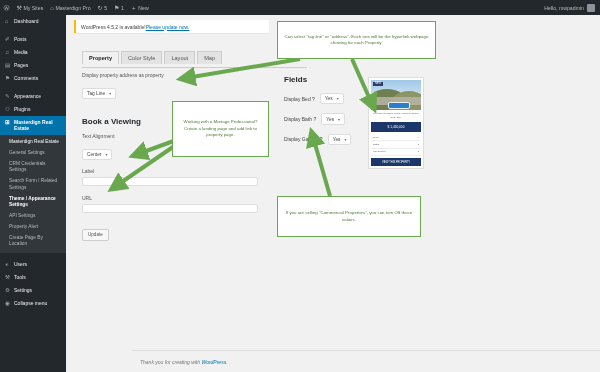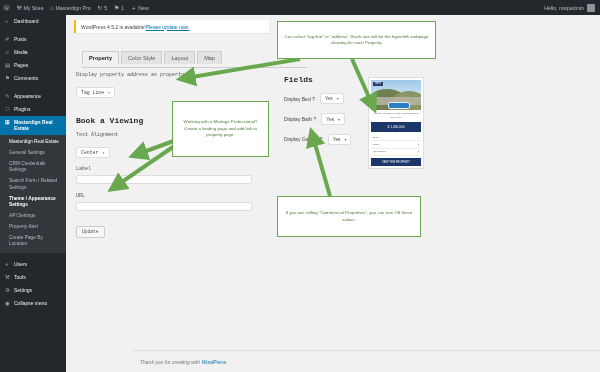--- a/index.html
+++ b/index.html
@@ -55,42 +55,42 @@
   .tabs { position: absolute; left: 16px; top: 36px; display: flex; align-items: flex-end; gap: 2px; }
   .tab {
     font-size: 5.6px; padding: 3.2px 6px 3px 6px; background: #e3e3e3;
     border: 1px solid #ccc; border-bottom: none; color: #555;
     border-radius: 1px 1px 0 0;
   }
   .tab.active { background: #f1f1f1; color: #222; font-weight: bold; border-color: #ccc; }
   .tabline { position: absolute; left: 16px; top: 51.5px; width: 225px; height: 1px; background: #ccc; }
 
   
-  .form-col { position: absolute; left: 10px; top: 57px; width: 190px; font-family: Liberation Mono, monospace; }
+  .form-col { position: absolute; left: 16px; top: 57px; width: 190px; }
   .fld-label { font-size: 5px; color: #555; margin-bottom: 3px; }
   .h3 { font-size: 8px; color: #23282d; font-weight: bold; margin: 10px 0 7px 0; }
   .selectbox {
     display: inline-flex; align-items: center; gap: 4px;
     background: #fff; border: 1px solid #ddd; border-radius: 2px;
     font-size: 4.8px; color: #444; padding: 2.2px 4px; margin-bottom: 8px;
   }
   .selectbox .caret { font-size: 4px; color: #777; }
   .txtinput {
     display: block; width: 176px; height: 9px; background: #fff;
     border: 1px solid #ddd; border-radius: 2px; margin-bottom: 9px;
   }
   .btn-update {
     display: inline-block; font-size: 4.6px; color: #555;
     background: #f7f7f7; border: 1px solid #ccc; border-radius: 2px;
     padding: 2.2px 5px; margin-top: 4px;
   }
 
   
   .fields-col { position: absolute; left: 218px; top: 60px; width: 120px; }
-  .fields-h { font-size: 8px; color: #23282d; font-weight: bold; margin-bottom: 9px; font-family: Liberation Mono, monospace; }
+  .fields-h { font-size: 8px; color: #23282d; font-weight: bold; margin-bottom: 9px; }
   .field-row { display: flex; align-items: center; gap: 5px; margin-bottom: 9px; }
   .field-row .frl { font-size: 5px; color: #444; }
 
   
   .card {
     position: absolute; left: 302px; top: 62px; width: 56px;
     background: #fff; border: 1px solid #ddd; padding: 2px;
   }
   .card-photo { position: relative; width: 100%; height: 30px; overflow: hidden; }
   .sky  { position: absolute; inset: 0; background: linear-gradient(#9ec8e8, #cfe2f0 55%, #e7eef2 100%); }

